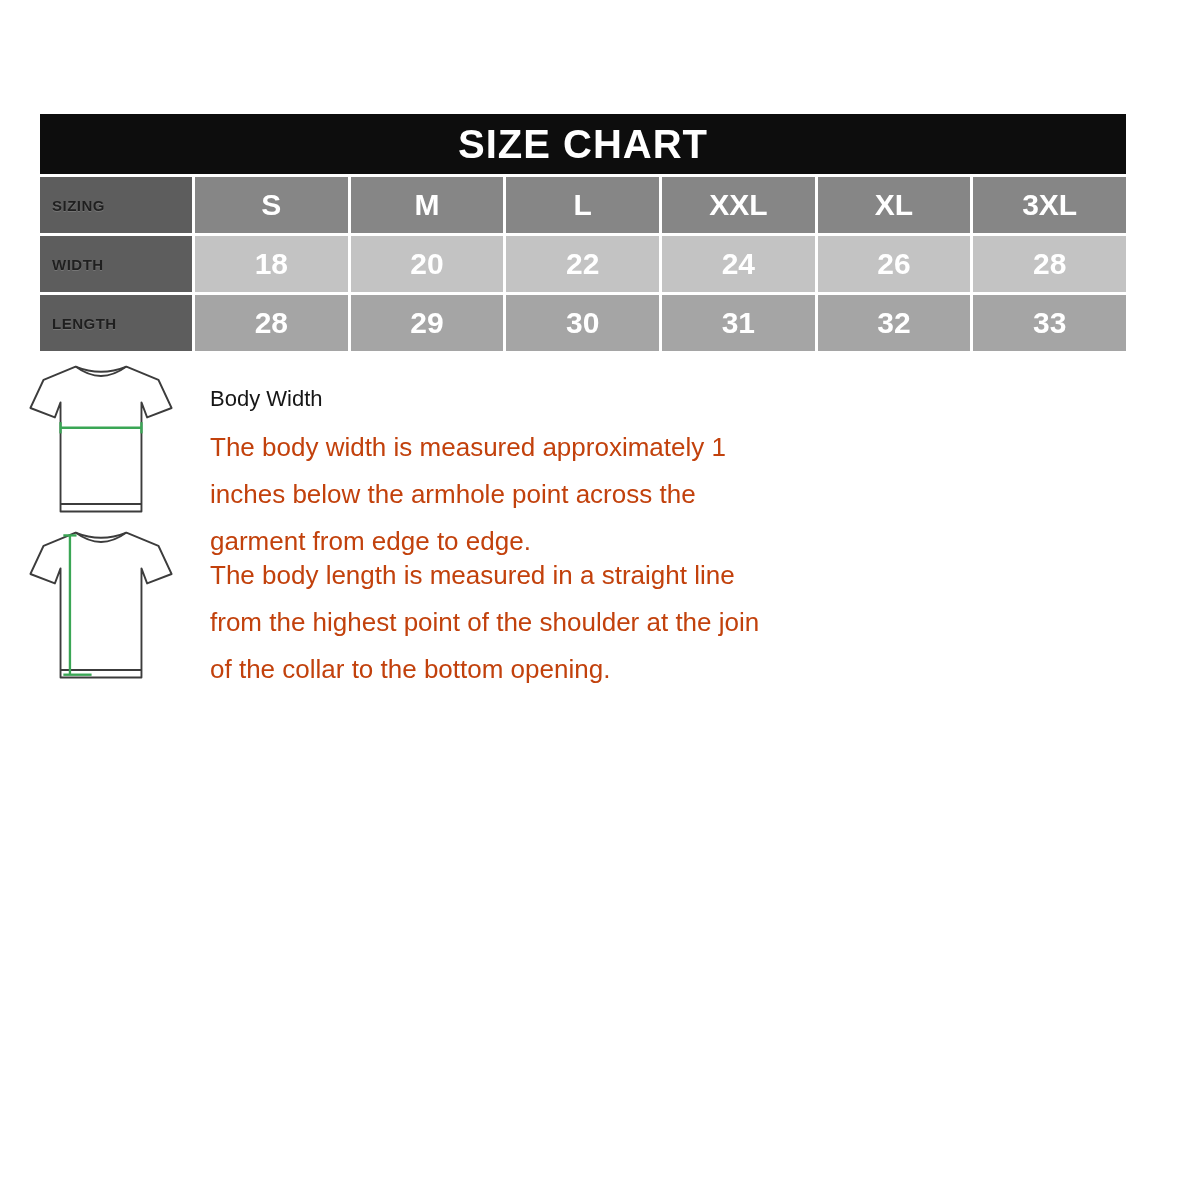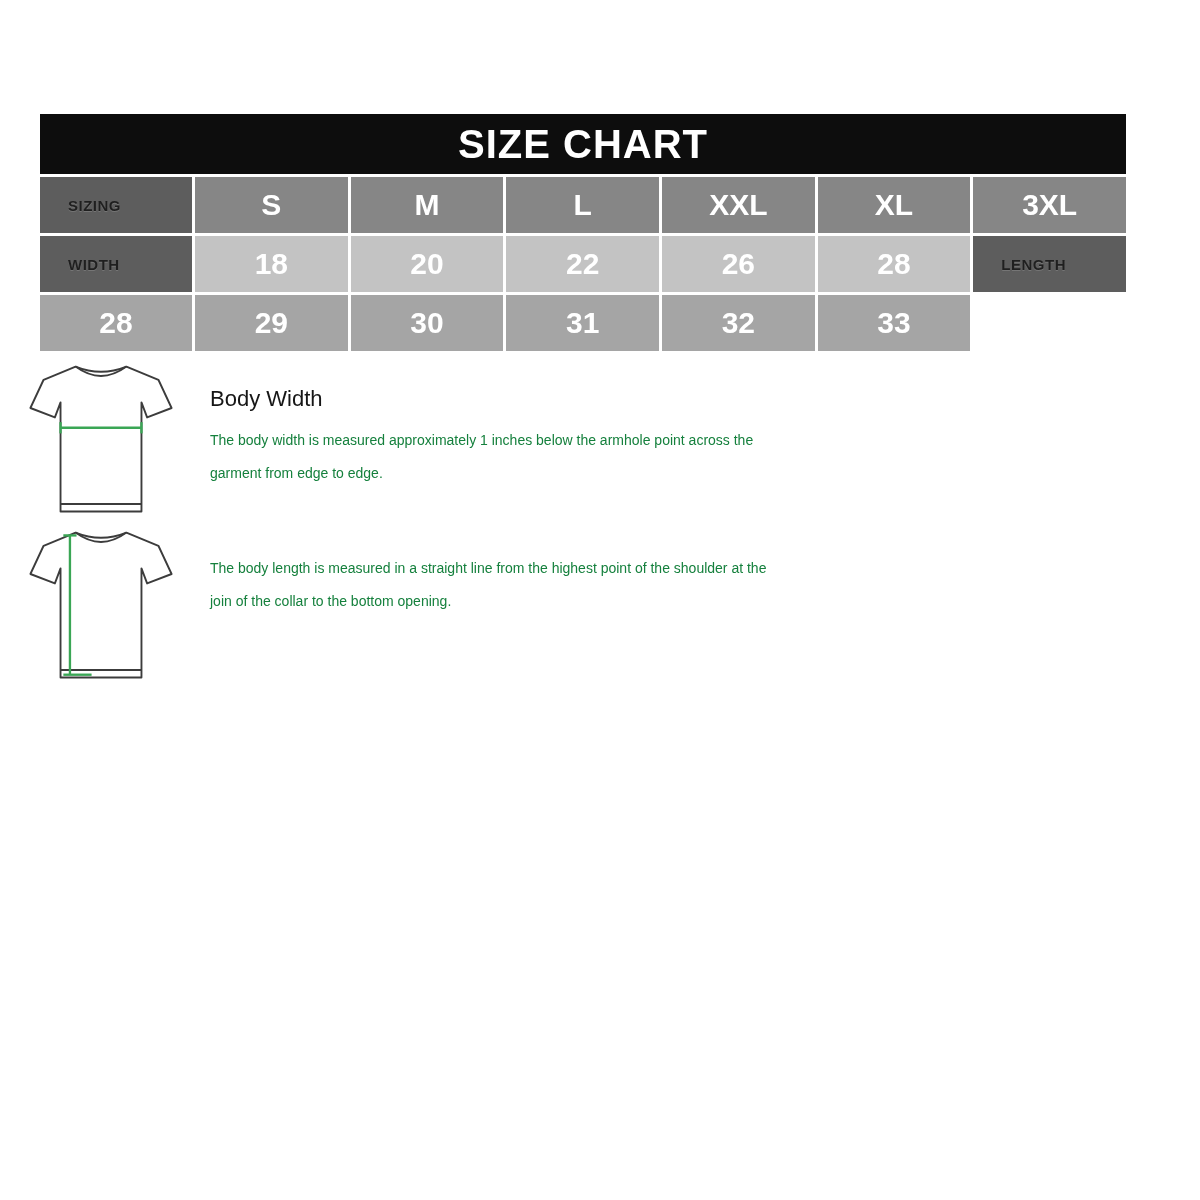--- a/index.html
+++ b/index.html
@@ -45,21 +45,21 @@
     font-weight: bold;
     font-size: 30px;
   }
   .label-cell {
     background: var(--label-col-bg, #5d5d5d);
     color: var(--label-text, #1f1f1f);
     font-size: 15px;
     font-weight: bold;
     letter-spacing: 0.5px;
     justify-content: flex-start;
-    padding-left: 28px;
+    padding-left: 12px;
     box-sizing: border-box;
     text-shadow: 0 1px 0 rgba(255,255,255,0.15);
   }
   .r0 { background: var(--sizing-row-bg, #868686); }
   .r1 { background: var(--width-row-bg, #c3c3c3); text-align: right; }
   .r2 { background: var(--length-row-bg, #a5a5a5); }
 
   
   .shirt {
     position: absolute;
@@ -81,23 +81,23 @@
   }
   .info-text-1 { top: 386px; }
   .info-text-2 { top: 552px; }
   .info-heading {
     font-size: 22px;
     font-weight: 500;
     margin-bottom: 12px;
     color: #161616;
   }
   .info-desc {
-    font-size: 14px;
-    line-height: 33px;
-    color: #15803d;
+    font-size: 26px;
+    line-height: 47px;
+    color: #c2410c;
   }
 </style>
 </head>
 <body>
 
 <div class="page">
 
   <div class="size-table">
     <div class="title-bar">SIZE CHART</div>
 
@@ -106,20 +106,21 @@
     <div class="cell r0">M</div>
     <div class="cell r0">L</div>
     <div class="cell r0">XXL</div>
     <div class="cell r0">XL</div>
     <div class="cell r0">3XL</div>
 
     <div class="cell label-cell">WIDTH</div>
     <div class="cell r1">18</div>
     <div class="cell r1">20</div>
     <div class="cell r1">22</div>
+    <div class="cell r1">24</div>
     <div class="cell r1">26</div>
     <div class="cell r1">28</div>
 
     <div class="cell label-cell">LENGTH</div>
     <div class="cell r2">28</div>
     <div class="cell r2">29</div>
     <div class="cell r2">30</div>
     <div class="cell r2">31</div>
     <div class="cell r2">32</div>
     <div class="cell r2">33</div>

